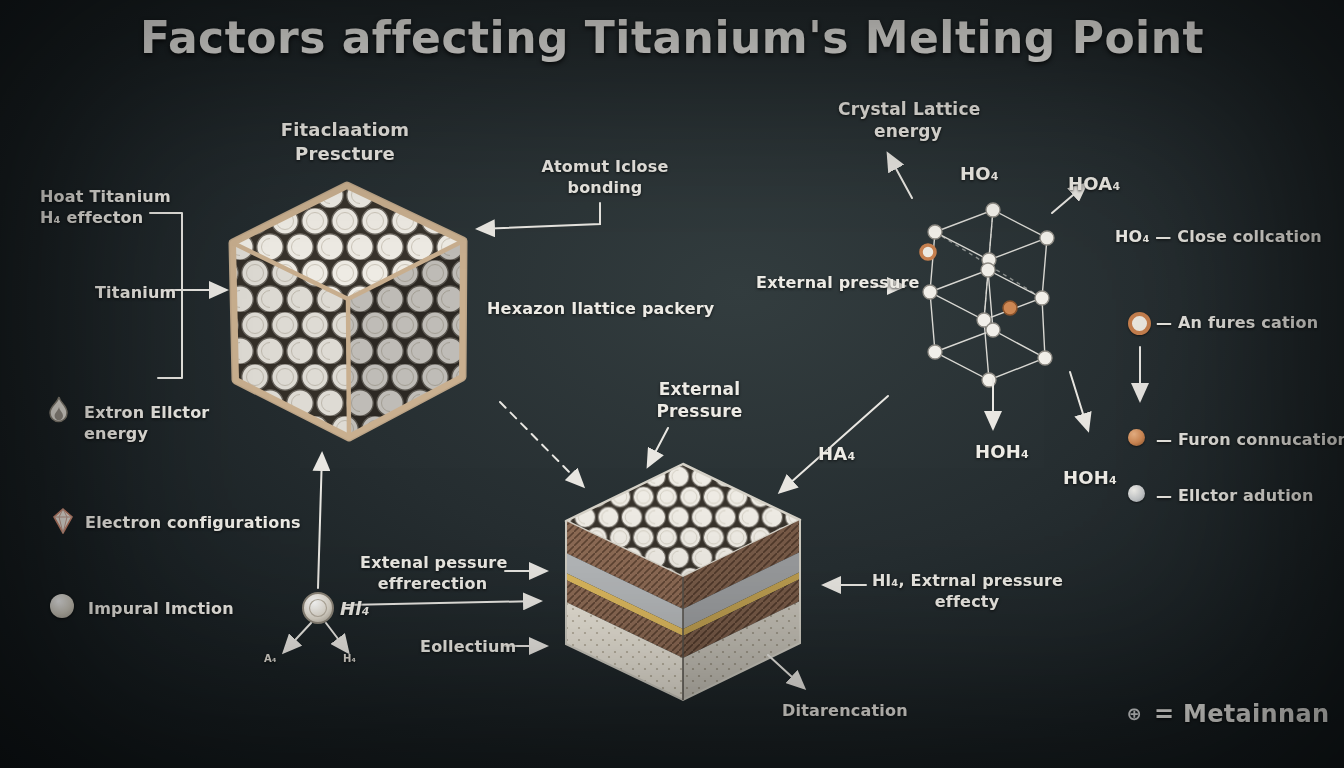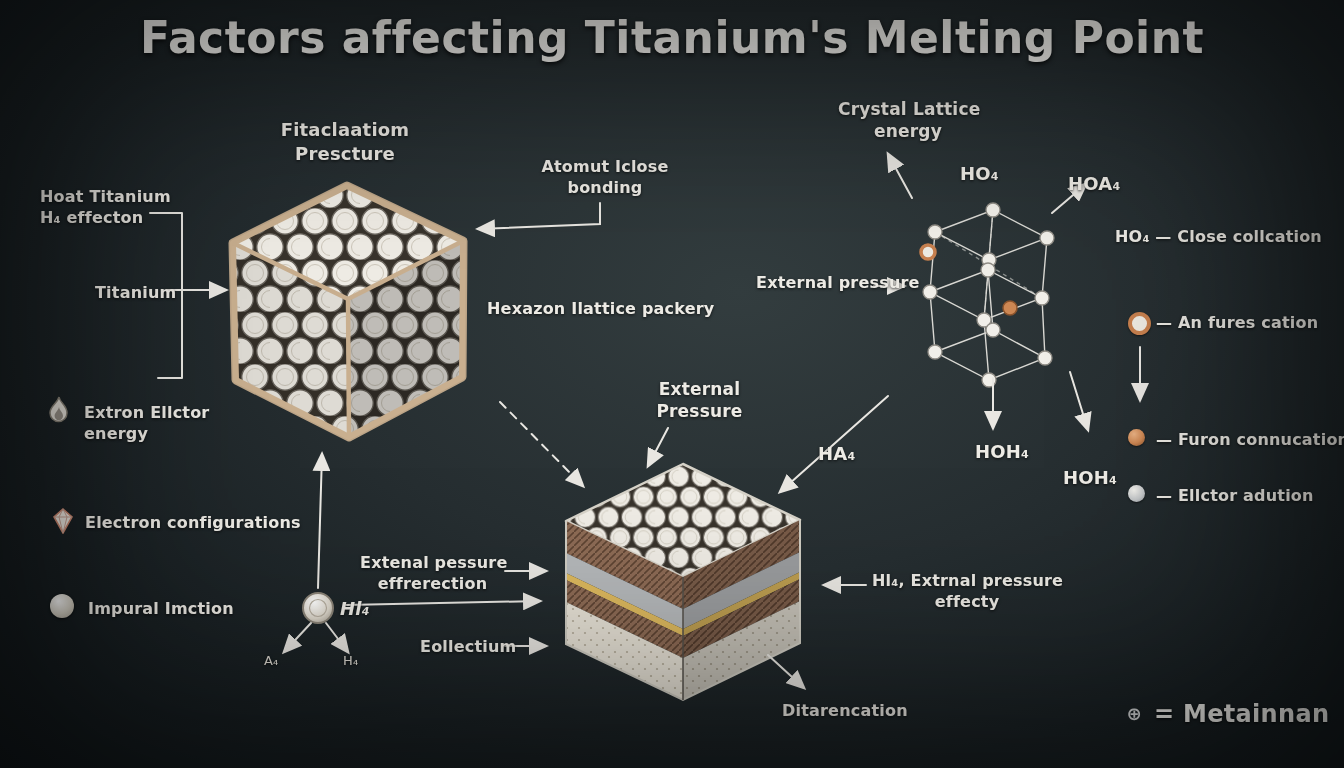--- a/index.html
+++ b/index.html
@@ -8,21 +8,21 @@
     background:radial-gradient(ellipse at 55% 38%, #333d3f 0%, #262e31 42%, #1a2124 72%, #11171a 100%);
     font-family:"DejaVu Sans",sans-serif;
   }
   #vignette{position:absolute;inset:0;pointer-events:none;box-shadow:inset 0 0 200px 60px rgba(0,0,0,.55);}
   .lbl{
     position:absolute;color:#edebe5;font-weight:700;font-size:16px;line-height:1.32;
     text-shadow:0 1px 3px rgba(0,0,0,.75), 0 0 1px rgba(255,255,255,.15);
     letter-spacing:.2px;white-space:nowrap;
   }
   .c{text-align:center}
-  .sm{font-size:13px;font-weight:400;color:#ddd9d1}
+  .sm{font-size:10px;font-weight:700;color:#ddd9d1}
   .chem{font-size:18px}
   #title{
     position:absolute;left:0;right:0;top:12px;text-align:center;color:#f4f3ef;
     font-size:44px;font-weight:800;letter-spacing:.5px;
     text-shadow:0 2px 5px rgba(0,0,0,.8);
   }
   svg{position:absolute;left:0;top:0;}
   .icon{position:absolute;}
   .sphere-ic{width:24px;height:24px;border-radius:50%;
     background:radial-gradient(circle at 35% 30%, #ffffff 0%, #d9d4c8 55%, #a8a295 100%);

